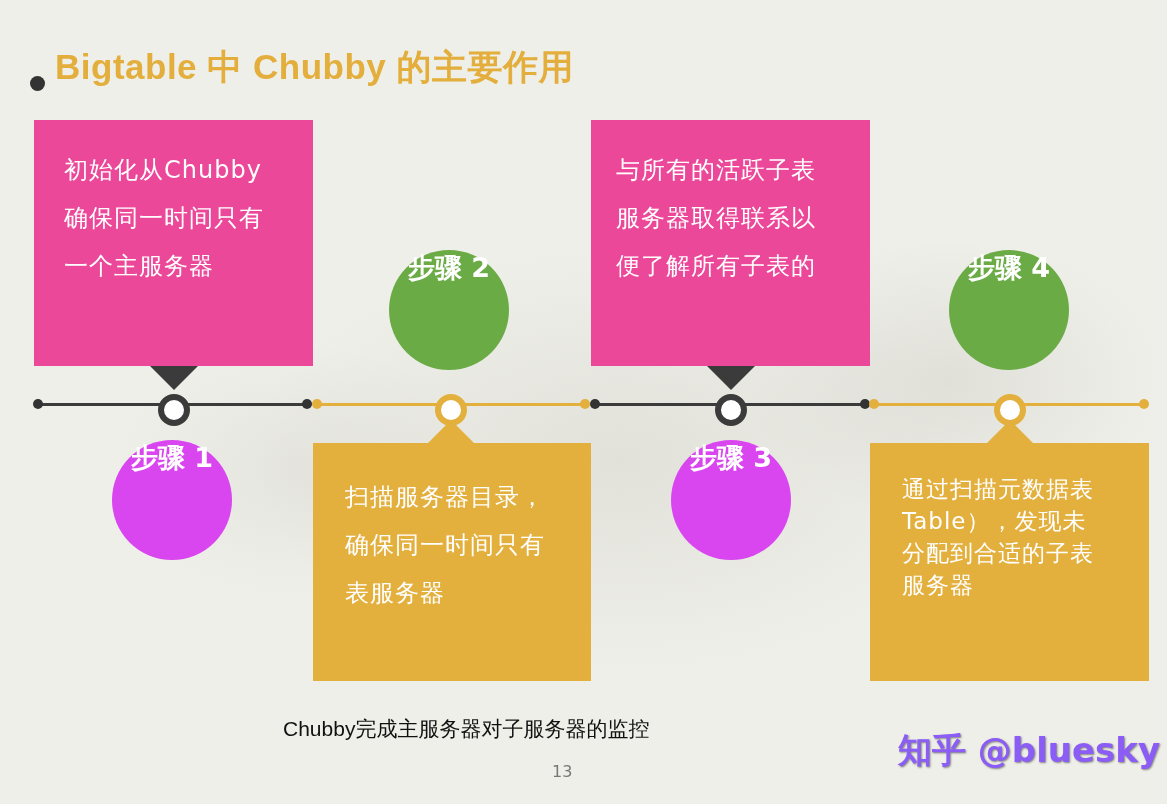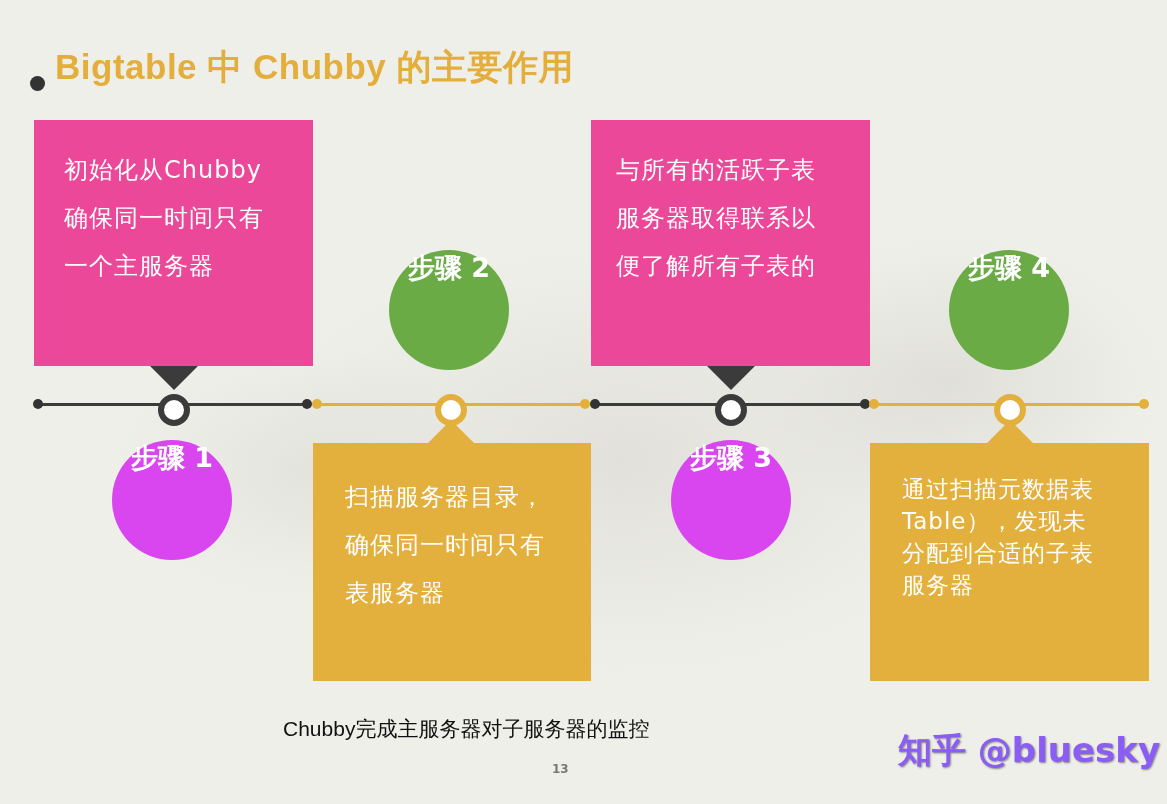--- a/index.html
+++ b/index.html
@@ -33,21 +33,21 @@
   .dot.gold{background:#e3b03e;}
   .ring{position:absolute;width:20px;height:20px;border-radius:50%;background:#fff;top:394px;box-sizing:content-box;}
   .ring.dark{border:6px solid #3b3b3b;}
   .ring.gold{border:6px solid #e3b03e;}
 
   .circle{position:absolute;width:120px;height:120px;border-radius:50%;display:flex;align-items:flex-start;justify-content:center;color:#fff;font-size:27px;font-weight:bold;}
   .circle.dark{background:#d946ef;}
   .circle.green{background:#6aab45;}
 
   .caption{position:absolute;left:283px;top:715px;font-size:21px;color:#111;font-family:"Liberation Sans",sans-serif;}
-  .page-num{position:absolute;left:552px;top:762px;font-size:12px;color:#777;font-weight:bold;text-align:center;}
+  .page-num{position:absolute;left:552px;top:762px;font-size:16px;color:#777;font-weight:normal;text-align:center;}
   .watermark{position:absolute;left:898px;top:728px;font-size:34px;color:#8b5cf6;font-weight:bold;text-shadow:1px 1px 2px rgba(0,0,0,0.45);}
 </style>
 </head>
 <body>
 
 <div class="bg"></div>
 
 <div class="title">
   <span class="bullet"></span>
   <span class="title-text">Bigtable 中 Chubby 的主要作用</span>

